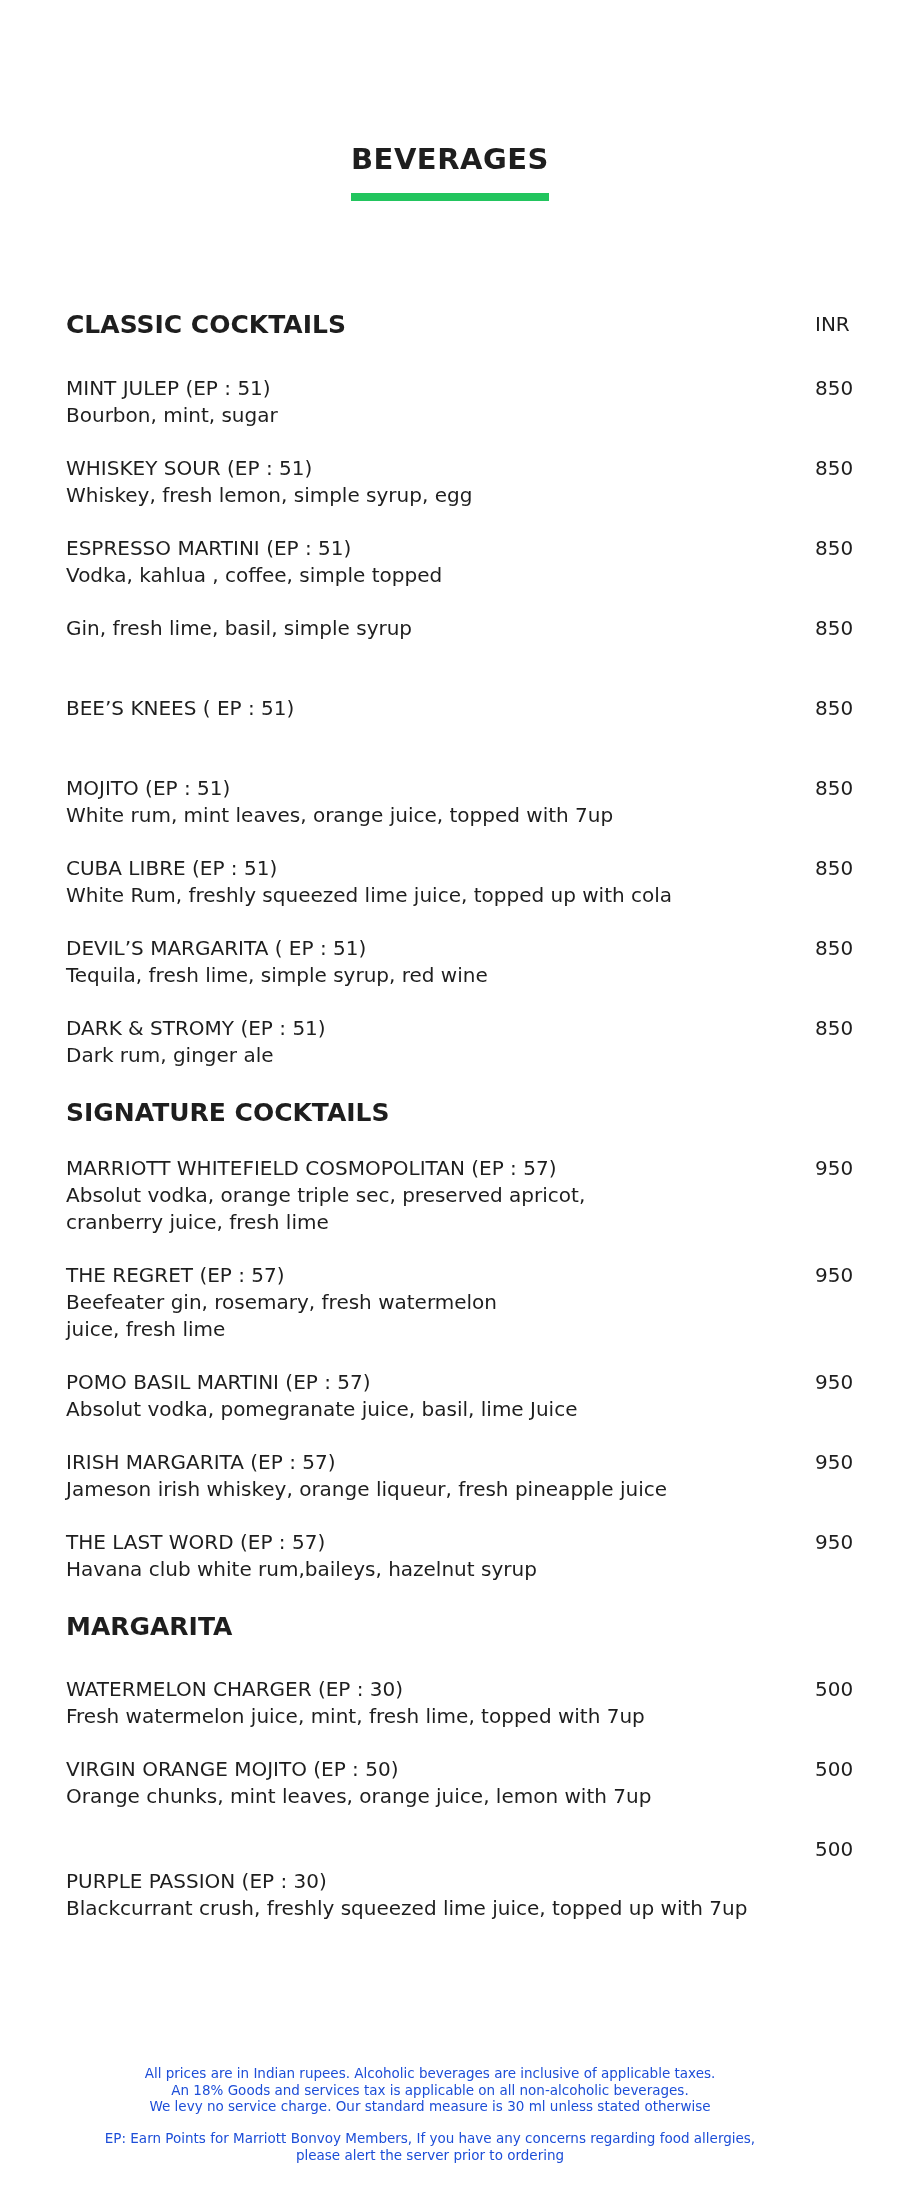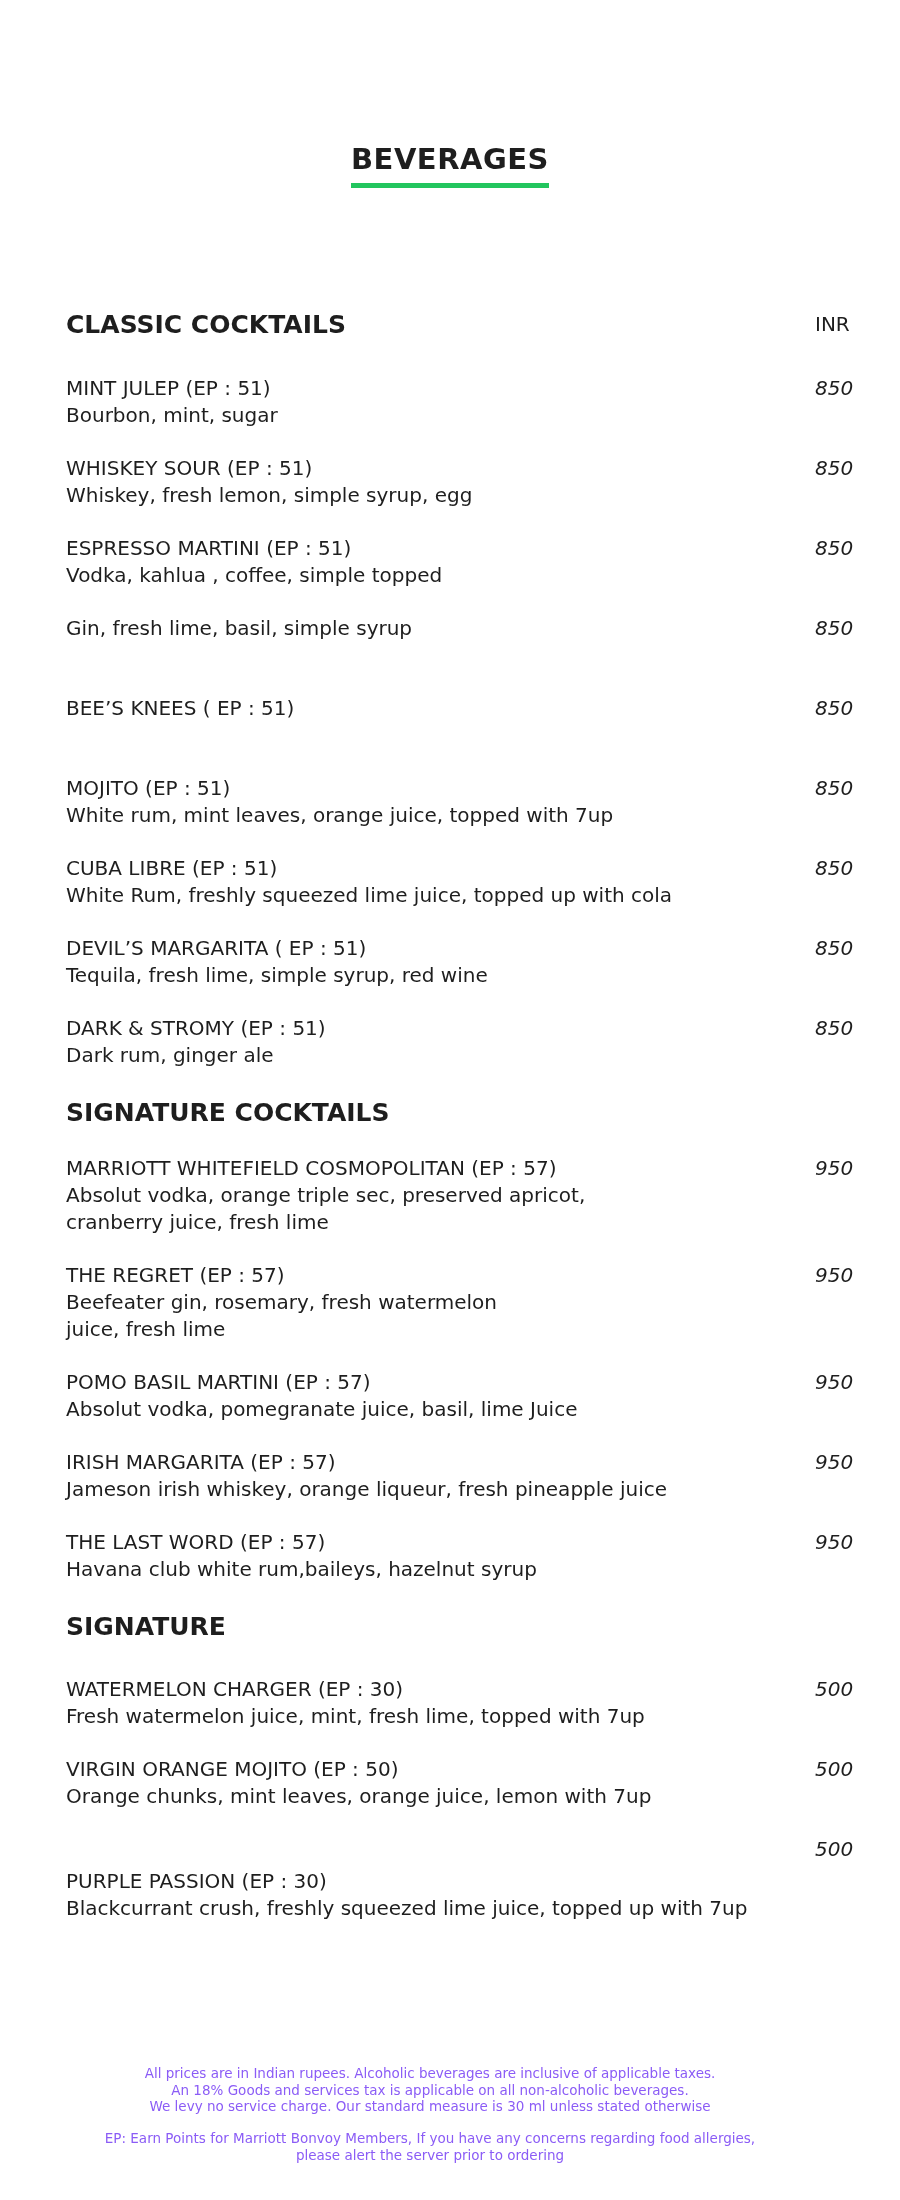--- a/index.html
+++ b/index.html
@@ -1,27 +1,27 @@
 <!DOCTYPE html>
 <html><head>
   <meta charset="utf-8">
   <style>
     html, body { margin: 0; padding: 0; background: #ffffff; }
     body { width: 900px; height: 2200px; position: relative; overflow: hidden;
            font-family: "DejaVu Sans", "Liberation Sans", sans-serif; color: #1e1e1e; }
     .title { position: absolute; top: 143px; left: 0; width: 900px; text-align: center; }
     .title span { font-size: 29px; font-weight: bold; letter-spacing: 0.5px; color: #1e1e1e;
-                  display: inline-block; padding-bottom: 8px; border-bottom: 5px solid #22c55e; line-height: 32px; }
+                  display: inline-block; padding-bottom: 18px; border-bottom: 8px solid #22c55e; line-height: 32px; }
     .section-head { position: absolute; left: 66px; font-size: 25px; font-weight: bold; color: #1e1e1e; line-height: 30px; }
     .currency { position: absolute; left: 815px; font-size: 20px; color: #1e1e1e; line-height: 26px; text-align: center; }
     .item { position: absolute; left: 66px; width: 800px; }
     .item-name { font-size: 20px; line-height: 27px; color: #1e1e1e; white-space: nowrap; }
     .item-desc { font-size: 20px; line-height: 27px; color: #1e1e1e; white-space: pre-line; }
-    .price { position: absolute; left: 815px; font-size: 20px; line-height: 27px; color: #1e1e1e; font-style: italic; }
-    .footer { position: absolute; left: 0; width: 860px; text-align: center; font-size: 13.5px; line-height: 16.5px; color: #8b5cf6; }
+    .price { position: absolute; left: 815px; font-size: 20px; line-height: 27px; color: #1e1e1e; }
+    .footer { position: absolute; left: 0; width: 860px; text-align: center; font-size: 13.5px; line-height: 16.5px; color: #1d4ed8; }
     .footer div { white-space: nowrap; }
   </style>
 </head>
 <body>
 
 <div class="title">
   <span>BEVERAGES</span>
 </div>
 
 <div class="section-head" style="top:310px">CLASSIC COCKTAILS</div>
@@ -106,21 +106,21 @@
   <div class="item-desc">Jameson irish whiskey, orange liqueur, fresh pineapple juice</div>
 </div>
 <div class="price" style="top:1449px">950</div>
 
 <div class="item" style="top:1529px">
   <div class="item-name">THE LAST WORD (EP : 57)</div>
   <div class="item-desc">Havana club white rum,baileys, hazelnut syrup</div>
 </div>
 <div class="price" style="top:1529px">950</div>
 
-<div class="section-head" style="top:1612px">SIGNATURE</div>
+<div class="section-head" style="top:1612px">MARGARITA</div>
 
 <div class="item" style="top:1676px">
   <div class="item-name">WATERMELON CHARGER (EP : 30)</div>
   <div class="item-desc">Fresh watermelon juice, mint, fresh lime, topped with 7up</div>
 </div>
 <div class="price" style="top:1676px">500</div>
 
 <div class="item" style="top:1756px">
   <div class="item-name">VIRGIN ORANGE MOJITO (EP : 50)</div>
   <div class="item-desc">Orange chunks, mint leaves, orange juice, lemon with 7up</div>

